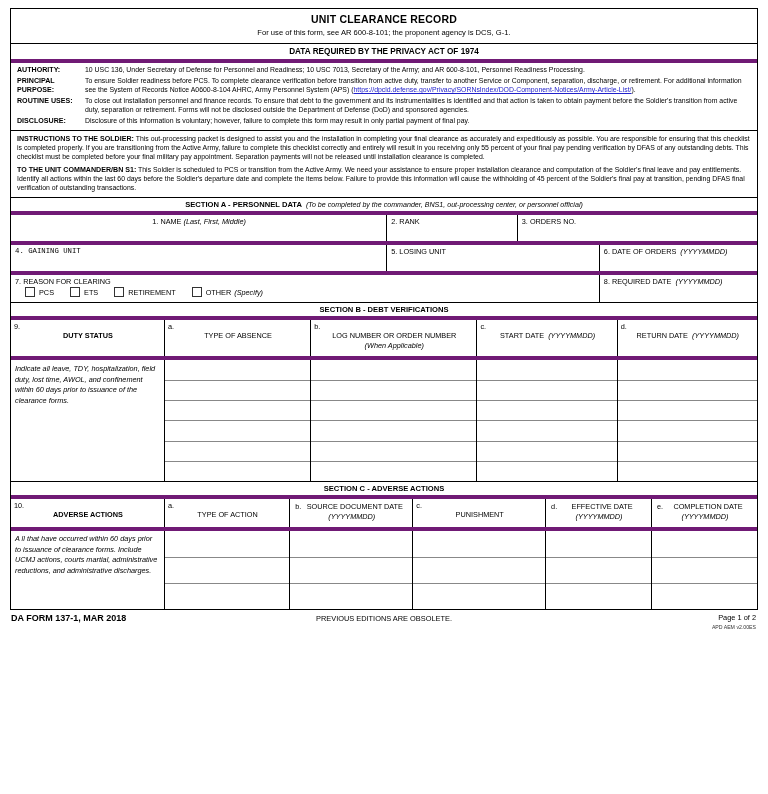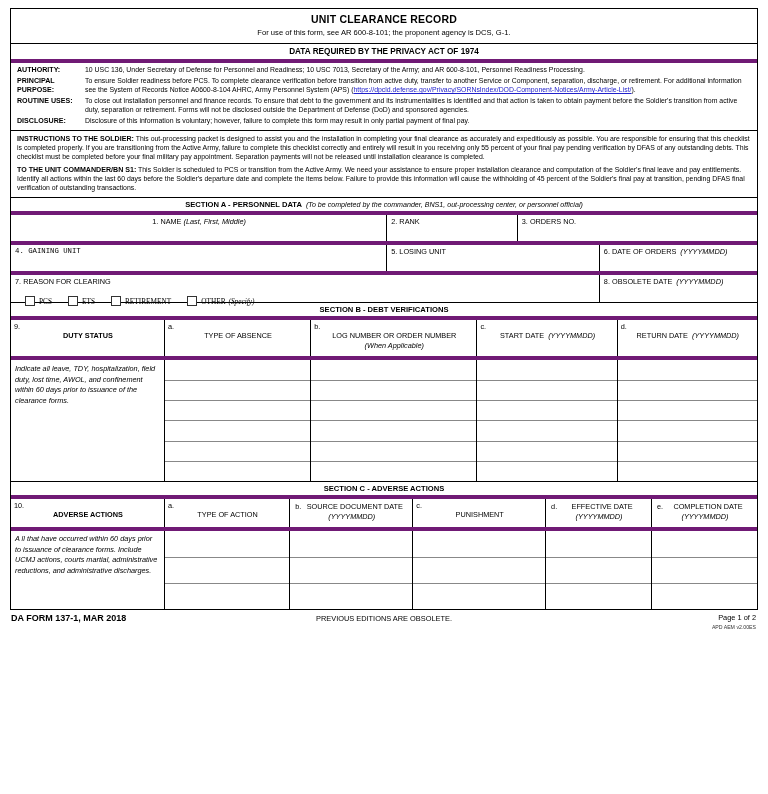--- a/index.html
+++ b/index.html
@@ -123,23 +123,22 @@
   .fcell .par { font-style: italic; }
 
   .h-name   { height: 26px; }
   .h-unit   { height: 26px; }
   .h-reason { height: 27px; }
 
   
   .cb-row {
     display: flex;
     align-items: center;
-    margin-top: 10px;
+    margin-top: 1px;
     padding-left: 10px;
-    font-family: Liberation Serif, serif;
   }
   .cb-item {
     display: flex;
     align-items: center;
     margin-right: 16px;
   }
   .cb-box {
     width: 8px;
     height: 8px;
     border: 1px solid #333;
@@ -318,21 +317,21 @@
             <span class="cb-label">RETIREMENT</span>
           </div>
           <div class="cb-item">
             <span class="cb-box"></span>
             <span class="cb-label">OTHER</span>
             <span class="cb-label ital" style="padding-left:3px;">(Specify)</span>
           </div>
         </div>
       </div>
       <div class="fcell h-reason bl" style="width:21.2%;">
-        <span class="lbl"><span>8.</span>&nbsp;<span>OBSOLETE DATE</span>&nbsp;&nbsp;<span class="par">(YYYYMMDD)</span></span>
+        <span class="lbl"><span>8.</span>&nbsp;<span>REQUIRED DATE</span>&nbsp;&nbsp;<span class="par">(YYYYMMDD)</span></span>
       </div>
     </div>
 
     <div class="section-bar bt bb">
       <span>SECTION B - DEBT VERIFICATIONS</span>
     </div>
 
     <div class="row bb">
       <div class="thcell" style="width:20.5%;height:36px;">
         <span class="idx">9.</span>

